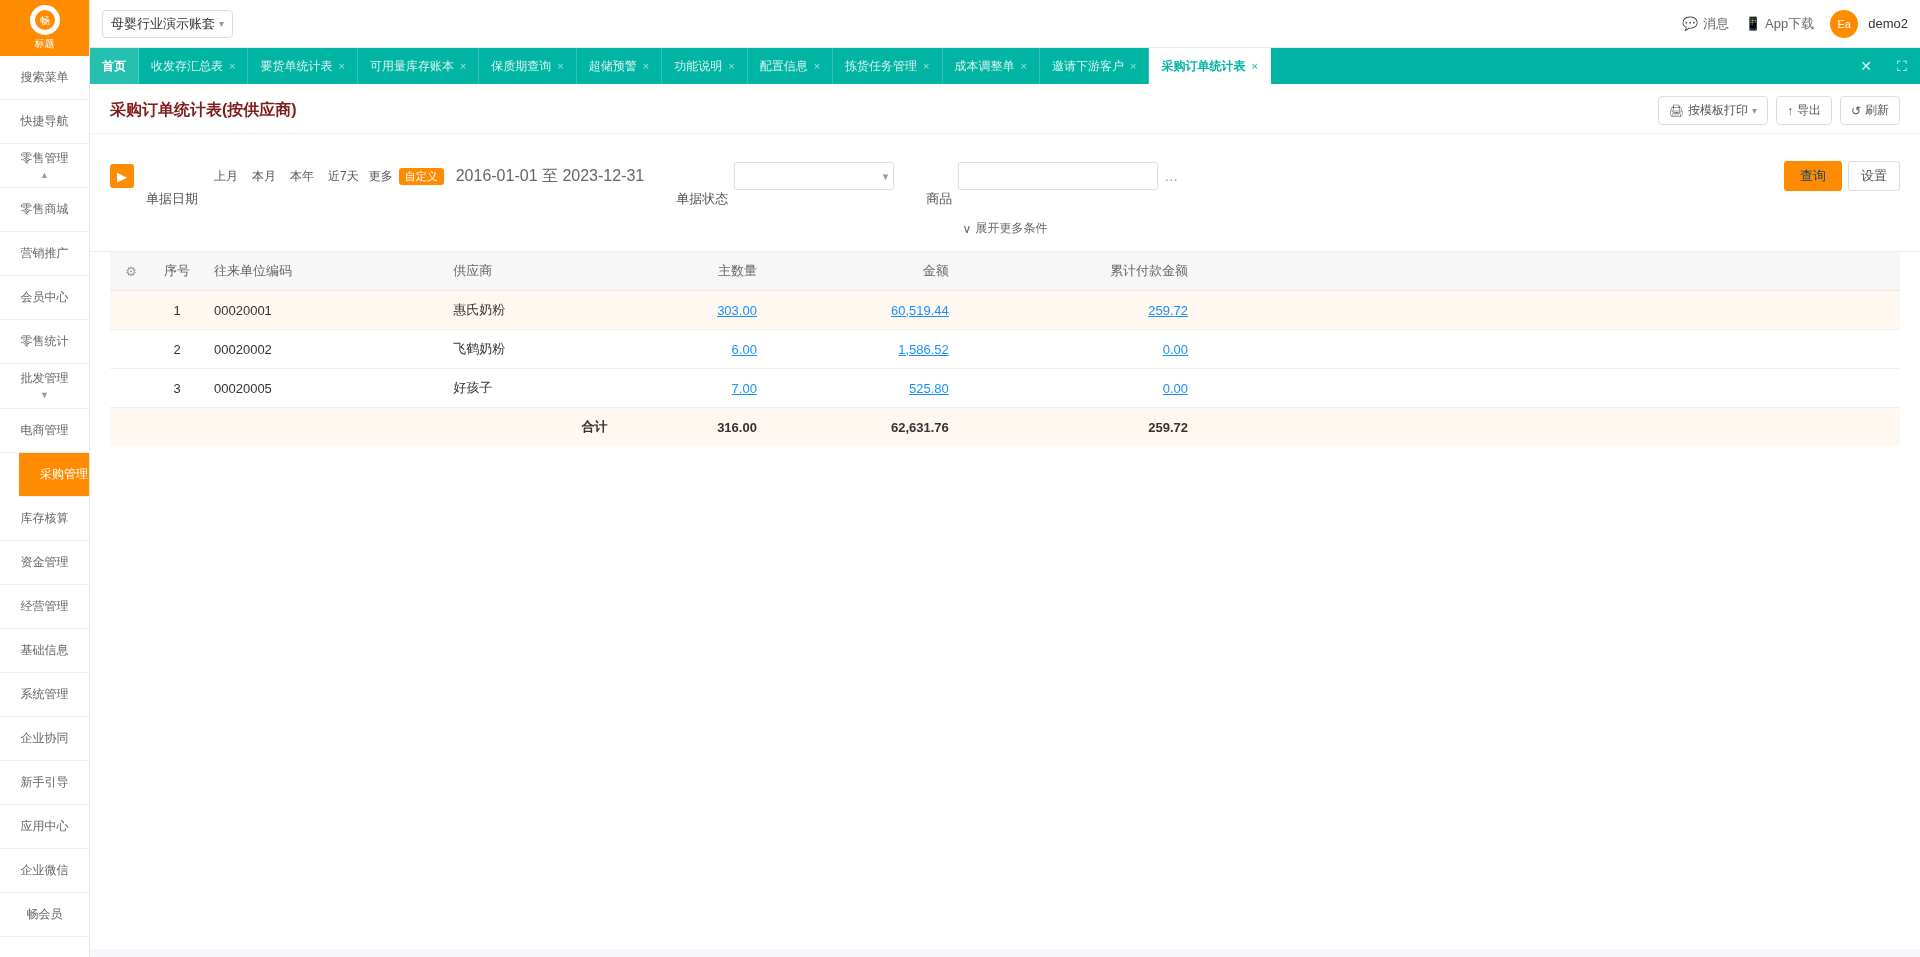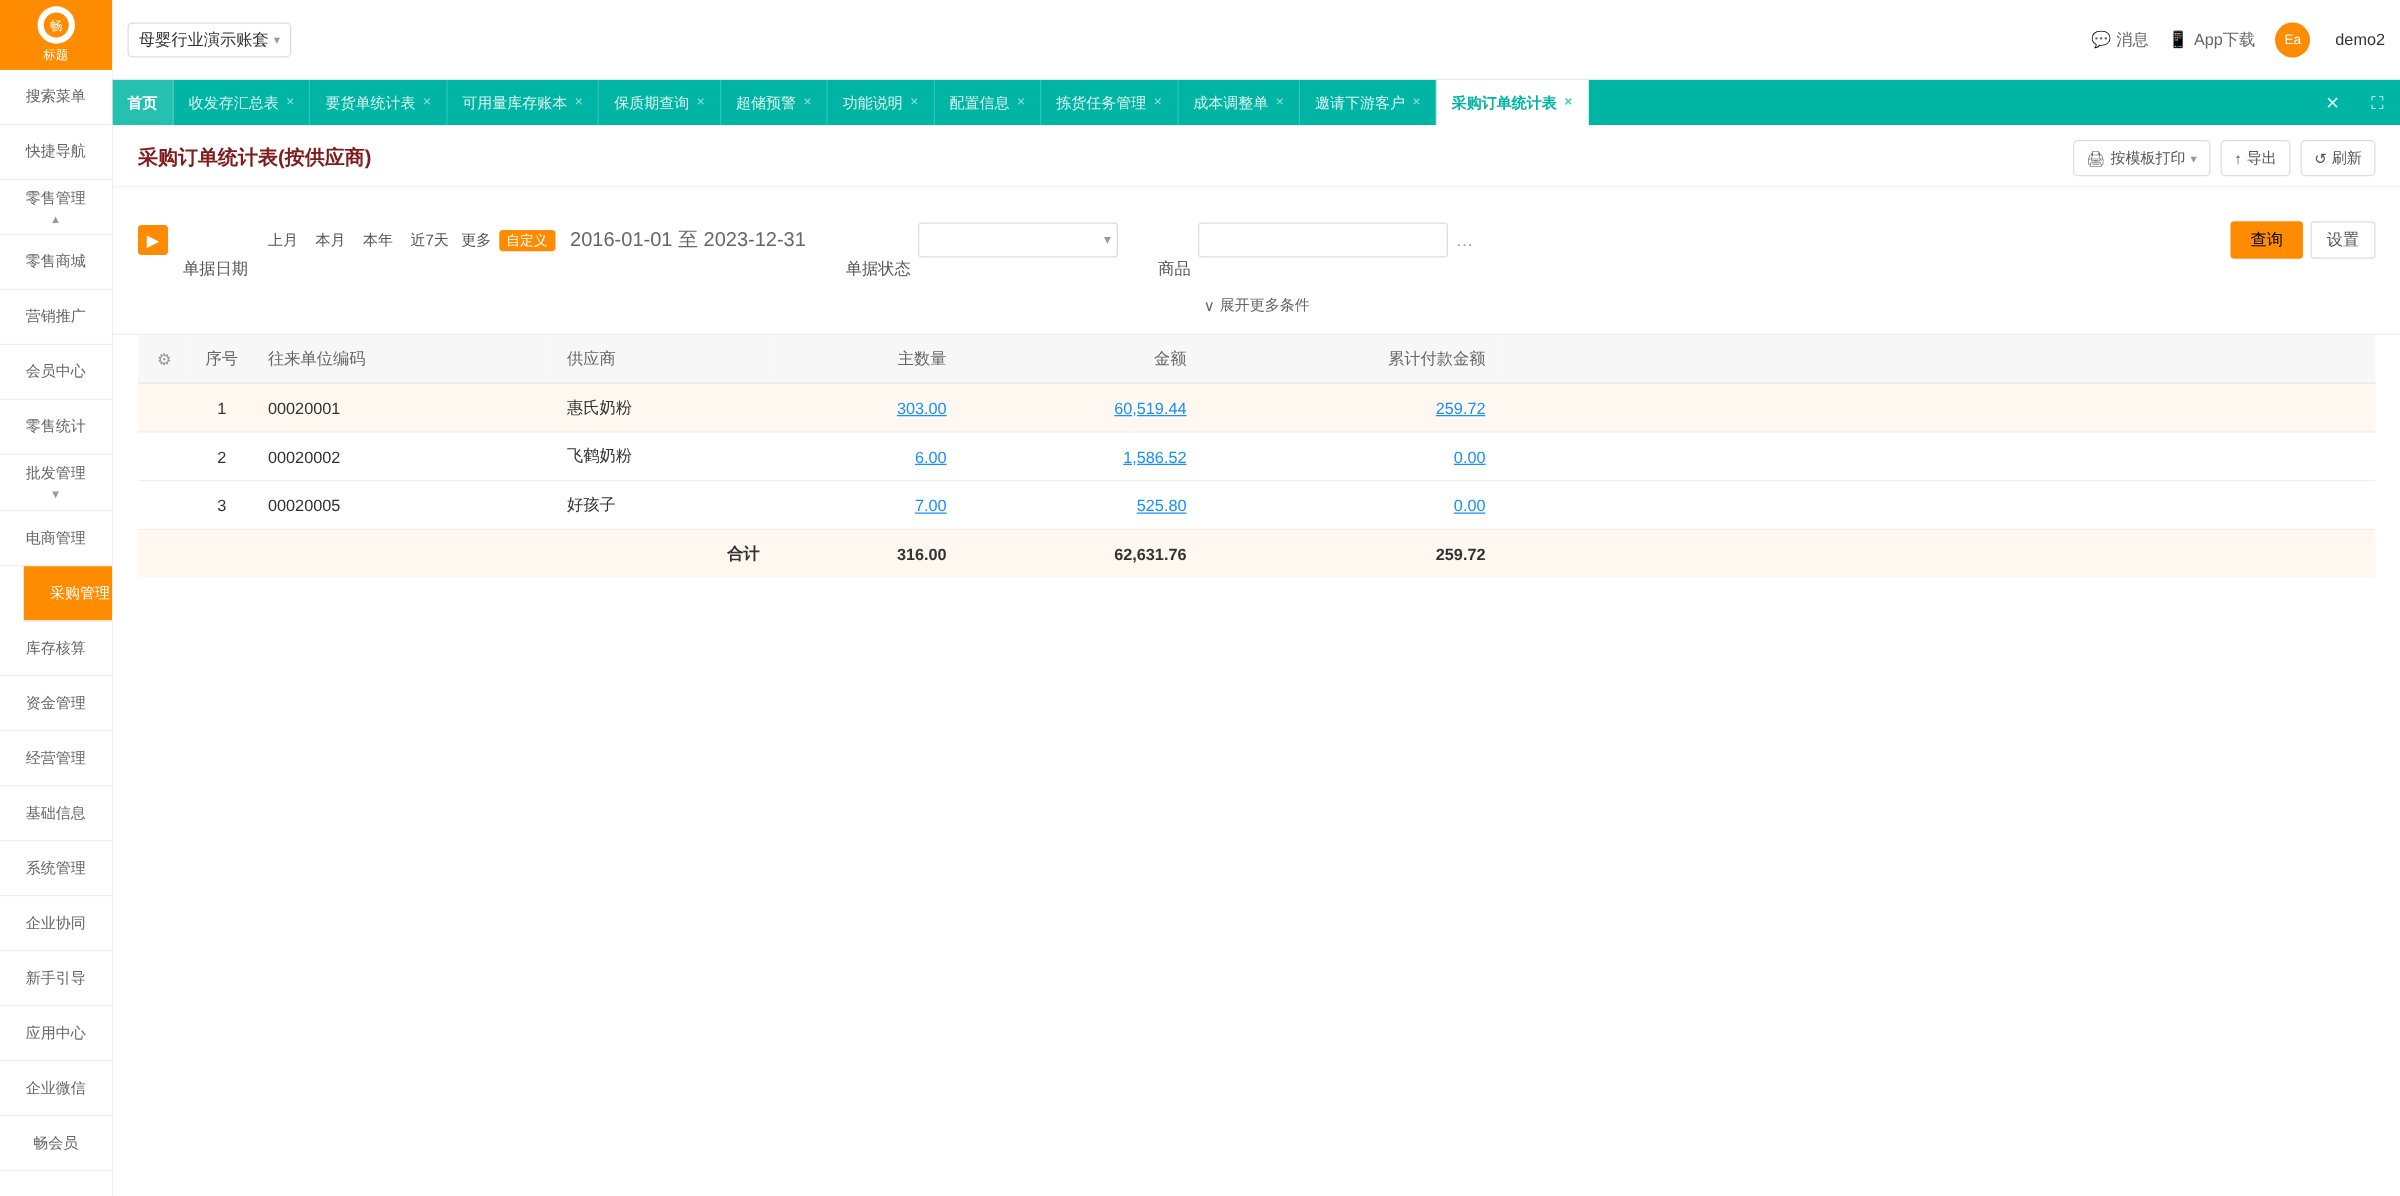--- a/index.html
+++ b/index.html
@@ -18,27 +18,27 @@
     .sidebar-item { width: 90px; min-height: 44px; display: flex; flex-direction: column; align-items: center; justify-content: center; cursor: pointer; border-bottom: 1px solid #f0f0f0; padding: 6px 0; }
     .sidebar-item span { color: #666; font-size: 12px; text-align: center; line-height: 1.4; }
     .sidebar-item.active { background: #ff8c00; margin-left: 39px; }
     .sidebar-item.active span { color: #fff; }
     .sidebar-item .arrow { font-size: 9px; color: #999; margin-top: 2px; }
 
     
     .main-area { flex: 1; display: flex; flex-direction: column; height: 957px; overflow: hidden; }
 
     
-    .topbar { height: 64px; background: #fff; border-bottom: 1px solid #e8e8e8; display: flex; align-items: center; padding: 0 12px; gap: 8px; flex-shrink: 0; }
+    .topbar { height: 48px; background: #fff; border-bottom: 1px solid #e8e8e8; display: flex; align-items: center; padding: 0 12px; gap: 8px; flex-shrink: 0; }
     .topbar-selector { display: flex; align-items: center; gap: 4px; font-size: 13px; color: #333; cursor: pointer; border: 1px solid #ddd; border-radius: 4px; padding: 4px 8px; background: #fff; }
     .topbar-selector .arrow { color: #999; font-size: 10px; }
     .topbar-right { margin-left: auto; display: flex; align-items: center; gap: 16px; }
     .topbar-msg { display: flex; align-items: center; gap: 4px; color: #666; font-size: 13px; cursor: pointer; }
     .topbar-app { display: flex; align-items: center; gap: 4px; color: #666; font-size: 13px; cursor: pointer; }
-    .topbar-user { display: flex; align-items: center; gap: 20px; cursor: pointer; }
+    .topbar-user { display: flex; align-items: center; gap: 10px; cursor: pointer; }
     .topbar-user .avatar { width: 28px; height: 28px; border-radius: 50%; background: #ff8c00; display: flex; align-items: center; justify-content: center; color: #fff; font-size: 11px; overflow: hidden; }
     .topbar-user .username { font-size: 13px; color: #333; }
 
     
     .tabbar { height: 36px; background: #00b5a3; display: flex; align-items: center; padding: 0 0; flex-shrink: 0; overflow: hidden; }
     .tab-item { height: 36px; padding: 0 12px; display: flex; align-items: center; gap: 6px; cursor: pointer; font-size: 12px; color: rgba(255,255,255,0.85); white-space: nowrap; border-right: 1px solid rgba(255,255,255,0.2); position: relative; flex-shrink: 0; }
     .tab-item.home { background: rgba(255,255,255,0.15); font-weight: bold; color: #fff; }
     .tab-item.active { background: #fff; color: #00b5a3; font-weight: bold; }
     .tab-item .close-btn { font-size: 11px; color: inherit; opacity: 0.7; cursor: pointer; }
     .tab-item.active .close-btn { color: #00b5a3; }
@@ -67,21 +67,21 @@
     .date-opt { font-size: 12px; color: #555; cursor: pointer; padding: 2px 4px; }
     .date-more { font-size: 12px; color: #555; cursor: pointer; }
     .date-custom-badge { background: #ff8c00; color: #fff; font-size: 11px; padding: 1px 6px; border-radius: 3px; cursor: pointer; }
     .date-range { font-size: 16px; color: #666; }
     .filter-input-group { display: flex; align-items: center; gap: 6px; margin-left: 20px; }
     .filter-select { height: 28px; border: 1px solid #ddd; border-radius: 3px; padding: 0 24px 0 8px; font-size: 12px; color: #333; background: #fff; cursor: pointer; min-width: 160px; appearance: none; background-image: none; position: relative; }
     .select-wrapper { position: relative; display: inline-block; }
     .select-wrapper::after { content: '▾'; position: absolute; right: 6px; top: 50%; transform: translateY(-50%); color: #999; font-size: 11px; pointer-events: none; }
     .filter-input { height: 28px; border: 1px solid #ddd; border-radius: 3px; padding: 0 8px; font-size: 12px; color: #333; min-width: 200px; }
     .filter-dots { color: #999; font-size: 14px; cursor: pointer; }
-    .btn-query { background: #ff8c00; color: #000000; border: none; border-radius: 3px; padding: 5px 16px; font-size: 13px; cursor: pointer; }
+    .btn-query { background: #ff8c00; color: #0c4a6e; border: none; border-radius: 3px; padding: 5px 16px; font-size: 13px; cursor: pointer; }
     .btn-settings { background: #fff; color: #555; border: 1px solid #ddd; border-radius: 3px; padding: 5px 12px; font-size: 13px; cursor: pointer; }
     .expand-more { display: flex; align-items: center; justify-content: center; gap: 4px; font-size: 12px; color: #666; cursor: pointer; padding: 4px 0; }
 
     
     .table-container { padding: 0 20px 20px 20px; background: #fff; }
     table { width: 100%; border-collapse: collapse; margin-top: 0; }
     thead tr { background: #f7f7f7; }
     thead th { padding: 10px 12px; text-align: left; font-size: 13px; font-weight: normal; color: #666; border-bottom: 1px solid #e8e8e8; white-space: nowrap; }
     thead th.center { text-align: center; }
     thead th.right { text-align: right; }

